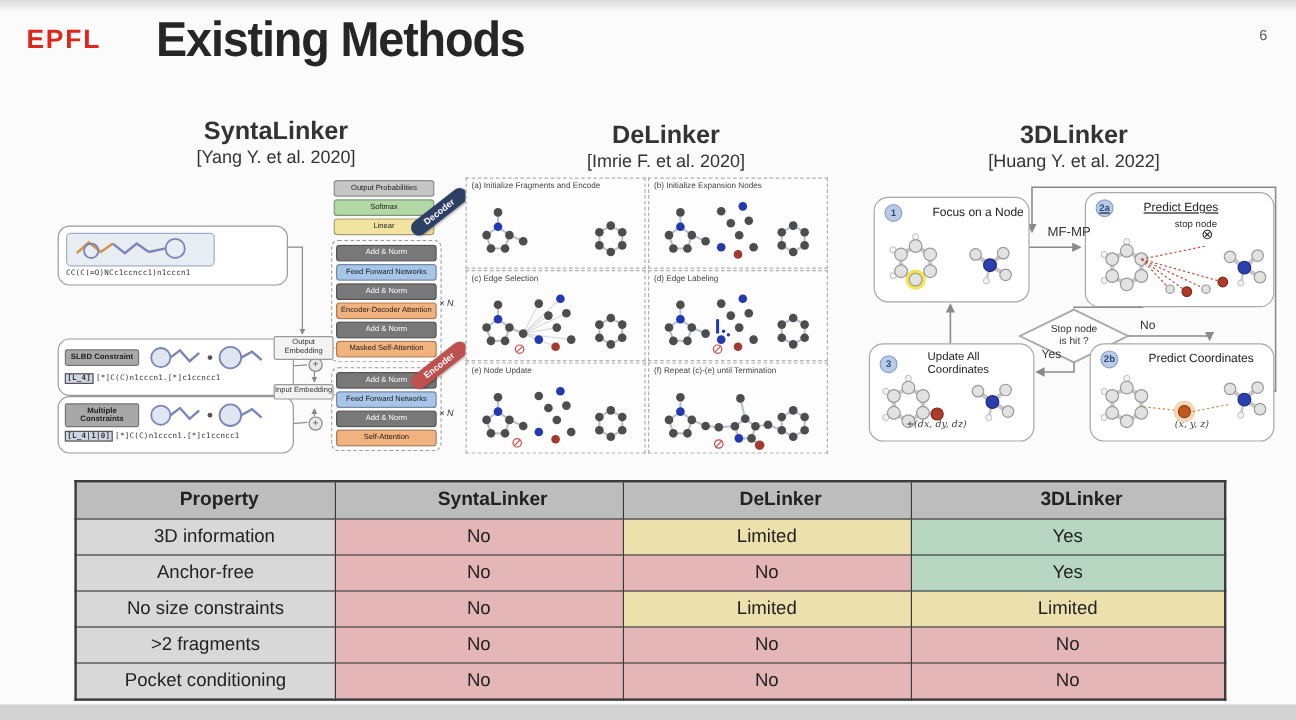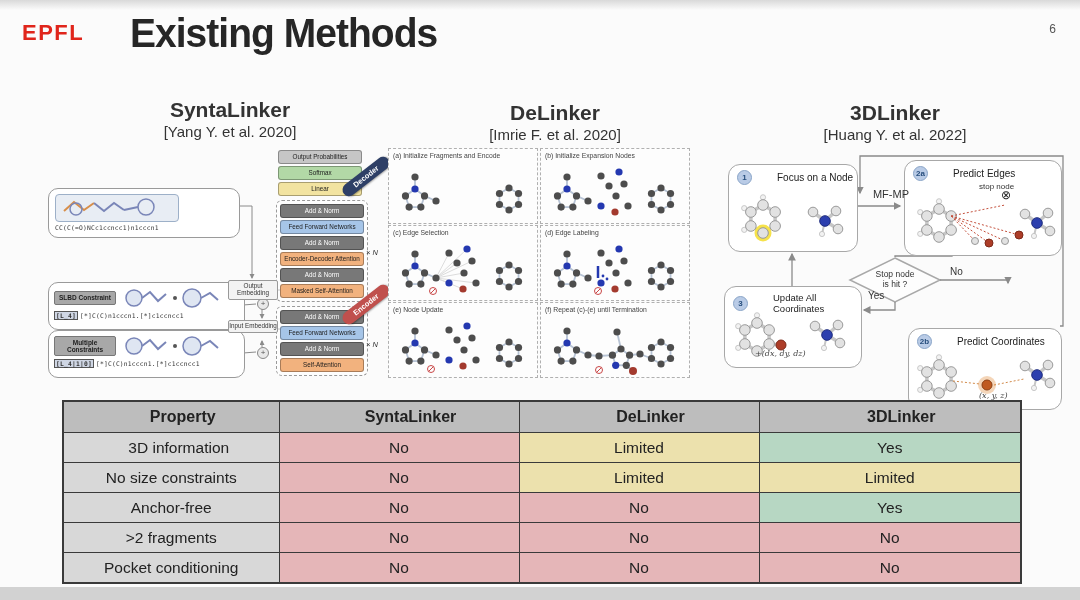--- a/index.html
+++ b/index.html
@@ -60,23 +60,23 @@
   .delinker{position:absolute;left:388px;top:148px;width:302px;height:232px;}
   .dl-panel{position:absolute;width:148px;height:74px;border:1px dashed #b0b0b0;background:#fdfdfd;}
   .dl-cap{font-size:6.8px;color:#444;padding:3px 0 0 4px;white-space:nowrap;}
   .dl-svg{position:absolute;left:0;top:14px;}
 
   
   .tdl{position:absolute;left:722px;top:148px;width:344px;height:232px;}
   .flow-arrows{position:absolute;left:0;top:0;pointer-events:none;}
   .flow-box{position:absolute;border:1.5px solid #a8a8a8;border-radius:12px;background:#fff;}
   .fb1{left:6px;top:16px;width:128px;height:86px;}
-  .fb2a{left:182px;top:12px;width:156px;height:94px;}
+  .fb2a{left:182px;top:12px;width:156px;height:94px;text-decoration:underline;}
   .fb3{left:2px;top:138px;width:136px;height:80px;}
-  .fb2b{left:186px;top:138px;width:152px;height:80px;margin-top:42px;}
+  .fb2b{left:186px;top:138px;width:152px;height:80px;}
   .fb-head{display:flex;align-items:center;gap:5px;padding:5px 0 0 8px;position:relative;z-index:2;}
   .badge{width:13px;height:13px;border-radius:50%;background:#b9cbe6;color:#274e7d;font-size:8px;
          font-weight:bold;display:flex;align-items:center;justify-content:center;border:1px solid #8aa5c8;flex:0 0 13px;}
   .fb-label{font-size:10px;color:#222;padding-left:20px;}
   .fb-svg{position:absolute;left:0;top:0;width:100%;height:100%;}
   .fb-note{position:absolute;font-style:italic;font-family:"DejaVu Serif",serif;font-size:8px;color:#444;}
   .note3{left:30px;top:62px;} .note2b{left:70px;top:62px;}
   .stop-label{position:absolute;left:74px;top:21px;font-size:8px;color:#333;}
   .stop-x{position:absolute;left:96px;top:28px;font-size:12px;color:#222;line-height:1;}
   .stop-x::before{content:"⊗";}
@@ -670,32 +670,32 @@
         </tr>
       </thead>
       <tbody>
         <tr>
           <td style="background: rgb(216, 216, 216); padding-left: 16px;">3D information</td>
           <td style="background: rgb(229, 182, 184);">No</td>
           <td style="background: rgb(236, 225, 173);">Limited</td>
           <td style="background: rgb(183, 215, 195);">Yes</td>
         </tr>
         <tr>
+          <td style="background: rgb(216, 216, 216);">Anchor-free</td>
+          <td style="background: rgb(229, 182, 184);">No</td>
+          <td style="background: rgb(229, 182, 184);">No</td>
+          <td style="background: rgb(183, 215, 195);">Yes</td>
+        </tr>
+        <tr>
           <td style="background: rgb(216, 216, 216);">No size constraints</td>
           <td style="background: rgb(229, 182, 184);">No</td>
           <td style="background: rgb(236, 225, 173);">Limited</td>
           <td style="background: rgb(236, 225, 173);">Limited</td>
         </tr>
         <tr>
-          <td style="background: rgb(216, 216, 216);">Anchor-free</td>
-          <td style="background: rgb(229, 182, 184);">No</td>
-          <td style="background: rgb(229, 182, 184);">No</td>
-          <td style="background: rgb(183, 215, 195);">Yes</td>
-        </tr>
-        <tr>
           <td style="background: rgb(216, 216, 216);">&gt;2 fragments</td>
           <td style="background: rgb(229, 182, 184);">No</td>
           <td style="background: rgb(229, 182, 184);">No</td>
           <td style="background: rgb(229, 182, 184);">No</td>
         </tr>
         <tr>
           <td style="background: rgb(216, 216, 216);">Pocket conditioning</td>
           <td style="background: rgb(229, 182, 184);">No</td>
           <td style="background: rgb(229, 182, 184);">No</td>
           <td style="background: rgb(229, 182, 184);">No</td>

